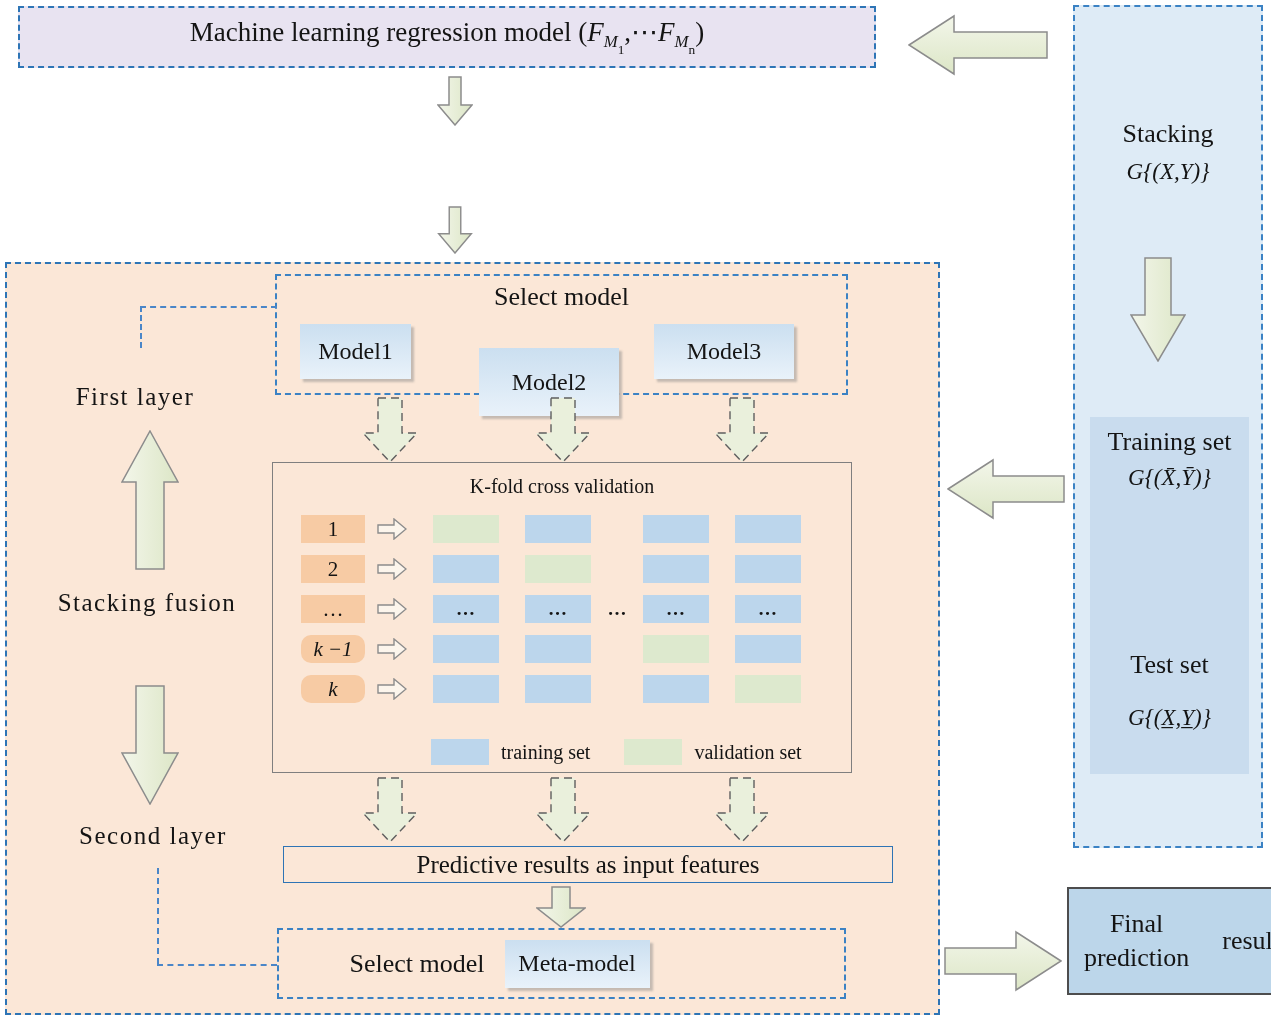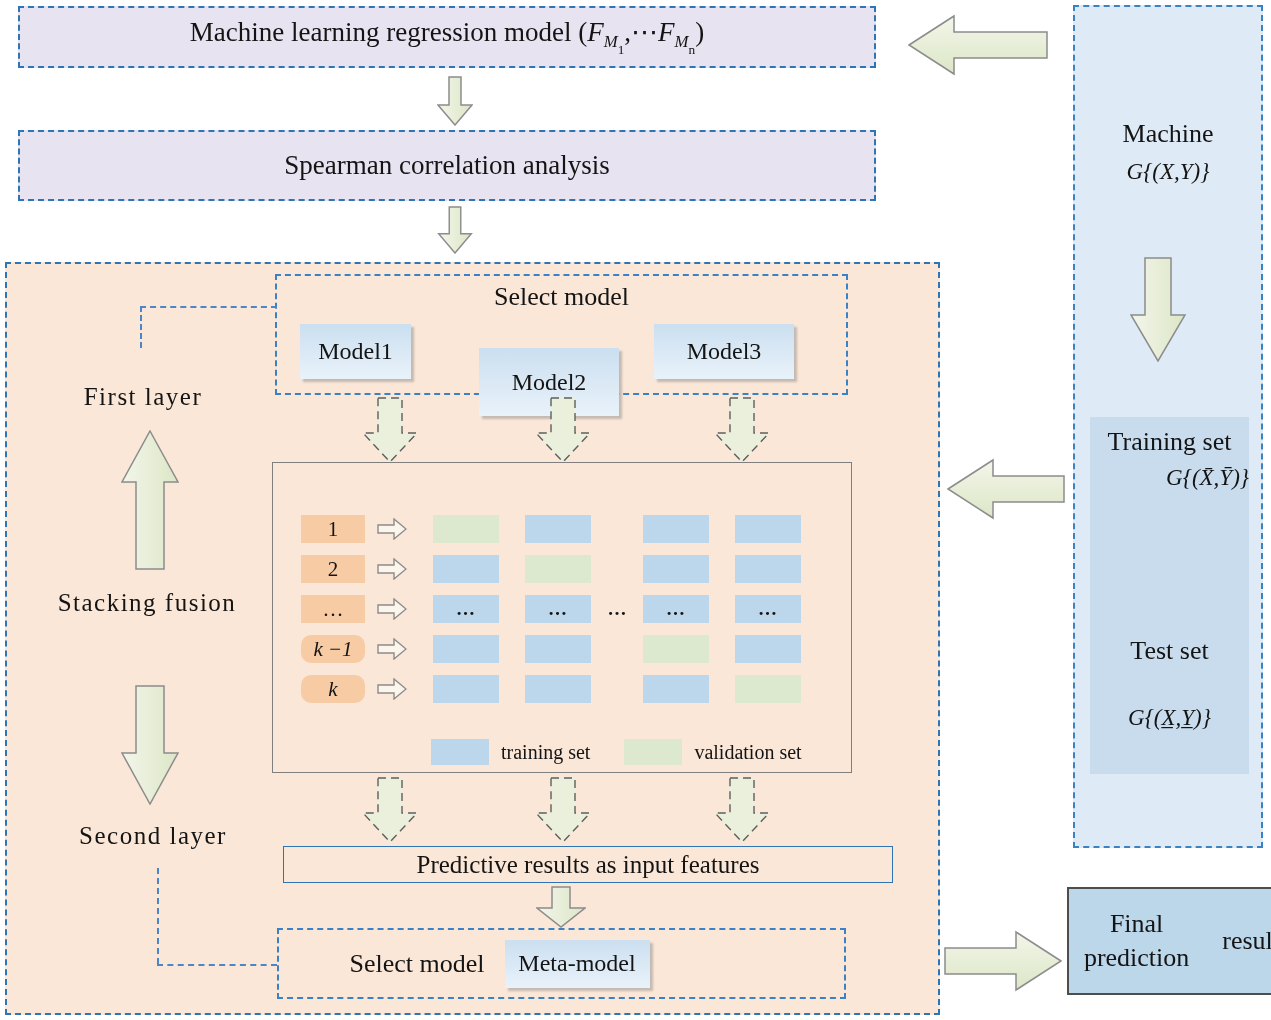--- a/index.html
+++ b/index.html
@@ -78,23 +78,20 @@
 <div class="canvas">
 
   <div class="abs lav center" style="left:10px;top:6px;width:858px;height:62px;">
     <span><span>Machine learning regression model </span><span>(</span><span class="mi">F</span><span class="sub"><span class="mi">M</span><span class="sub2">1</span></span><span>,⋯</span><span class="mi">F</span><span class="sub"><span class="mi">M</span><span class="sub2 mi">n</span></span><span>)</span></span>
   </div>
 
   <svg class="abs arrow-svg" style="left:437px;top:76px;" width="36" height="50" viewBox="0 0 36 50">
     <path d="M12 1 H24 V29 H35 L18 49 L1 29 H12 Z" fill="url(#gv)" stroke="#8C8C8C" stroke-width="1.5"></path>
   </svg>
 
-  <div class="abs lav center" style="left:10px;top:130px;width:858px;height:71px;">
-    <span>Spearman correlation analysis</span>
-  </div>
 
   <svg class="abs arrow-svg" style="left:437px;top:206px;" width="36" height="48" viewBox="0 0 36 50">
     <path d="M12 1 H24 V29 H35 L18 49 L1 29 H12 Z" fill="url(#gv)" stroke="#8C8C8C" stroke-width="1.5"></path>
   </svg>
 
   <div class="abs stack-panel"></div>
 
   <div class="abs dashed-blue-box" style="left:275px;top:274px;width:573px;height:121px;">
     <div style="text-align:center;font-size:26px;margin-top:6px;">Select model</div>
   </div>
@@ -112,20 +109,21 @@
       <path d="M16 1 H40 V36 H55 L28 65 L1 36 H16 Z" fill="#EAF0DC" stroke="#5f5f5f" stroke-width="1.4" stroke-dasharray="8 5"></path>
     </svg>
   <svg class="abs arrow-svg" style="left:535px;top:397px;" width="56" height="66" viewBox="0 0 56 66">
       <path d="M16 1 H40 V36 H55 L28 65 L1 36 H16 Z" fill="#EAF0DC" stroke="#5f5f5f" stroke-width="1.4" stroke-dasharray="8 5"></path>
     </svg>
   <svg class="abs arrow-svg" style="left:714px;top:397px;" width="56" height="66" viewBox="0 0 56 66">
       <path d="M16 1 H40 V36 H55 L28 65 L1 36 H16 Z" fill="#EAF0DC" stroke="#5f5f5f" stroke-width="1.4" stroke-dasharray="8 5"></path>
     </svg>
 
   <div class="abs kfold-box">
+    <div class="kfold-title">K-fold cross validation</div>
     <div class="kfold-rows">
         <div class="kfold-row">
           <div class="kfold-label">1</div>
           <svg class="row-arrow" width="30" height="22" viewBox="0 0 30 22">
             <path d="M1 7 H17 V1 L29 11 L17 21 V15 H1 Z" fill="#FCF5EC" stroke="#8C8C8C" stroke-width="1.4"></path>
           </svg>
           <div class="kfold-cell val"></div>
           <div class="kfold-cell tr"></div>
           <div class="kfold-mid"></div>
           <div class="kfold-cell tr"></div>
@@ -207,47 +205,47 @@
       <span class="select-bottom-title">Select model</span>
       <div class="model-box meta-box center">
           <span>Meta-model</span>
         </div>
     </div>
   </div>
 
   <div class="conn conn-h" style="left:140px;top:306px;width:137px;"></div>
   <div class="conn conn-v" style="left:140px;top:306px;height:42px;"></div>
 
-  <div class="abs side-label center" style="left:50px;top:383px;width:186px;">First layer</div>
+  <div class="abs side-label center" style="left:42px;top:383px;width:186px;">First layer</div>
 
   <svg class="abs arrow-svg" style="left:121px;top:430px;" width="58" height="140" viewBox="0 0 58 140">
     <path d="M29 1 L57 52 H43 V139 H15 V52 H1 Z" fill="url(#gv)" stroke="#8C8C8C" stroke-width="1.5"></path>
   </svg>
 
   <div class="abs side-label center" style="left:30px;top:589px;width:234px;">Stacking fusion</div>
 
   <svg class="abs arrow-svg" style="left:121px;top:685px;" width="58" height="120" viewBox="0 0 58 120">
     <path d="M15 1 H43 V68 H57 L29 119 L1 68 H15 Z" fill="url(#gv)" stroke="#8C8C8C" stroke-width="1.5"></path>
   </svg>
 
   <div class="abs side-label center" style="left:55px;top:822px;width:196px;">Second layer</div>
 
   <div class="conn conn-v" style="left:157px;top:868px;height:96px;"></div>
   <div class="conn conn-h" style="left:157px;top:964px;width:120px;"></div>
 
   <div class="abs right-panel">
-    <div class="rp-text rp-label" style="top:112px;">Machine</div>
+    <div class="rp-text rp-label" style="top:112px;">Stacking</div>
     <div class="rp-text rp-math" style="top:152px;">G{(X,Y)}</div>
     <svg class="arrow-svg" style="position:absolute;left:55px;top:250px;" width="56" height="105" viewBox="0 0 56 105">
       <path d="M15 1 H41 V58 H55 L28 104 L1 58 H15 Z" fill="url(#gv)" stroke="#8C8C8C" stroke-width="1.5"></path>
     </svg>
     <div class="inner-box">
       <div class="rp-text rp-label" style="top:10px;">Training set</div>
-      <div class="rp-text rp-math" style="top:48px;text-align:right;">G{(X̄,Ȳ)}</div>
-      <div class="rp-text rp-label" style="top:219px;">Test set</div>
+      <div class="rp-text rp-math" style="top:48px;">G{(X̄,Ȳ)}</div>
+      <div class="rp-text rp-label" style="top:233px;">Test set</div>
       <div class="rp-text rp-math" style="top:288px;">G{(X̲,Y̲)}</div>
     </div>
   </div>
 
   <svg class="abs arrow-svg" style="left:908px;top:13px;" width="140" height="64" viewBox="0 0 140 64">
     <path d="M1 32 L46 3 V19 H139 V45 H46 V61 Z" fill="url(#gh)" stroke="#8C8C8C" stroke-width="1.5"></path>
   </svg>
   <svg class="abs arrow-svg" style="left:947px;top:457px;" width="118" height="64" viewBox="0 0 118 64">
     <path d="M1 32 L46 3 V19 H117 V45 H46 V61 Z" fill="url(#gh)" stroke="#8C8C8C" stroke-width="1.5"></path>
   </svg>

